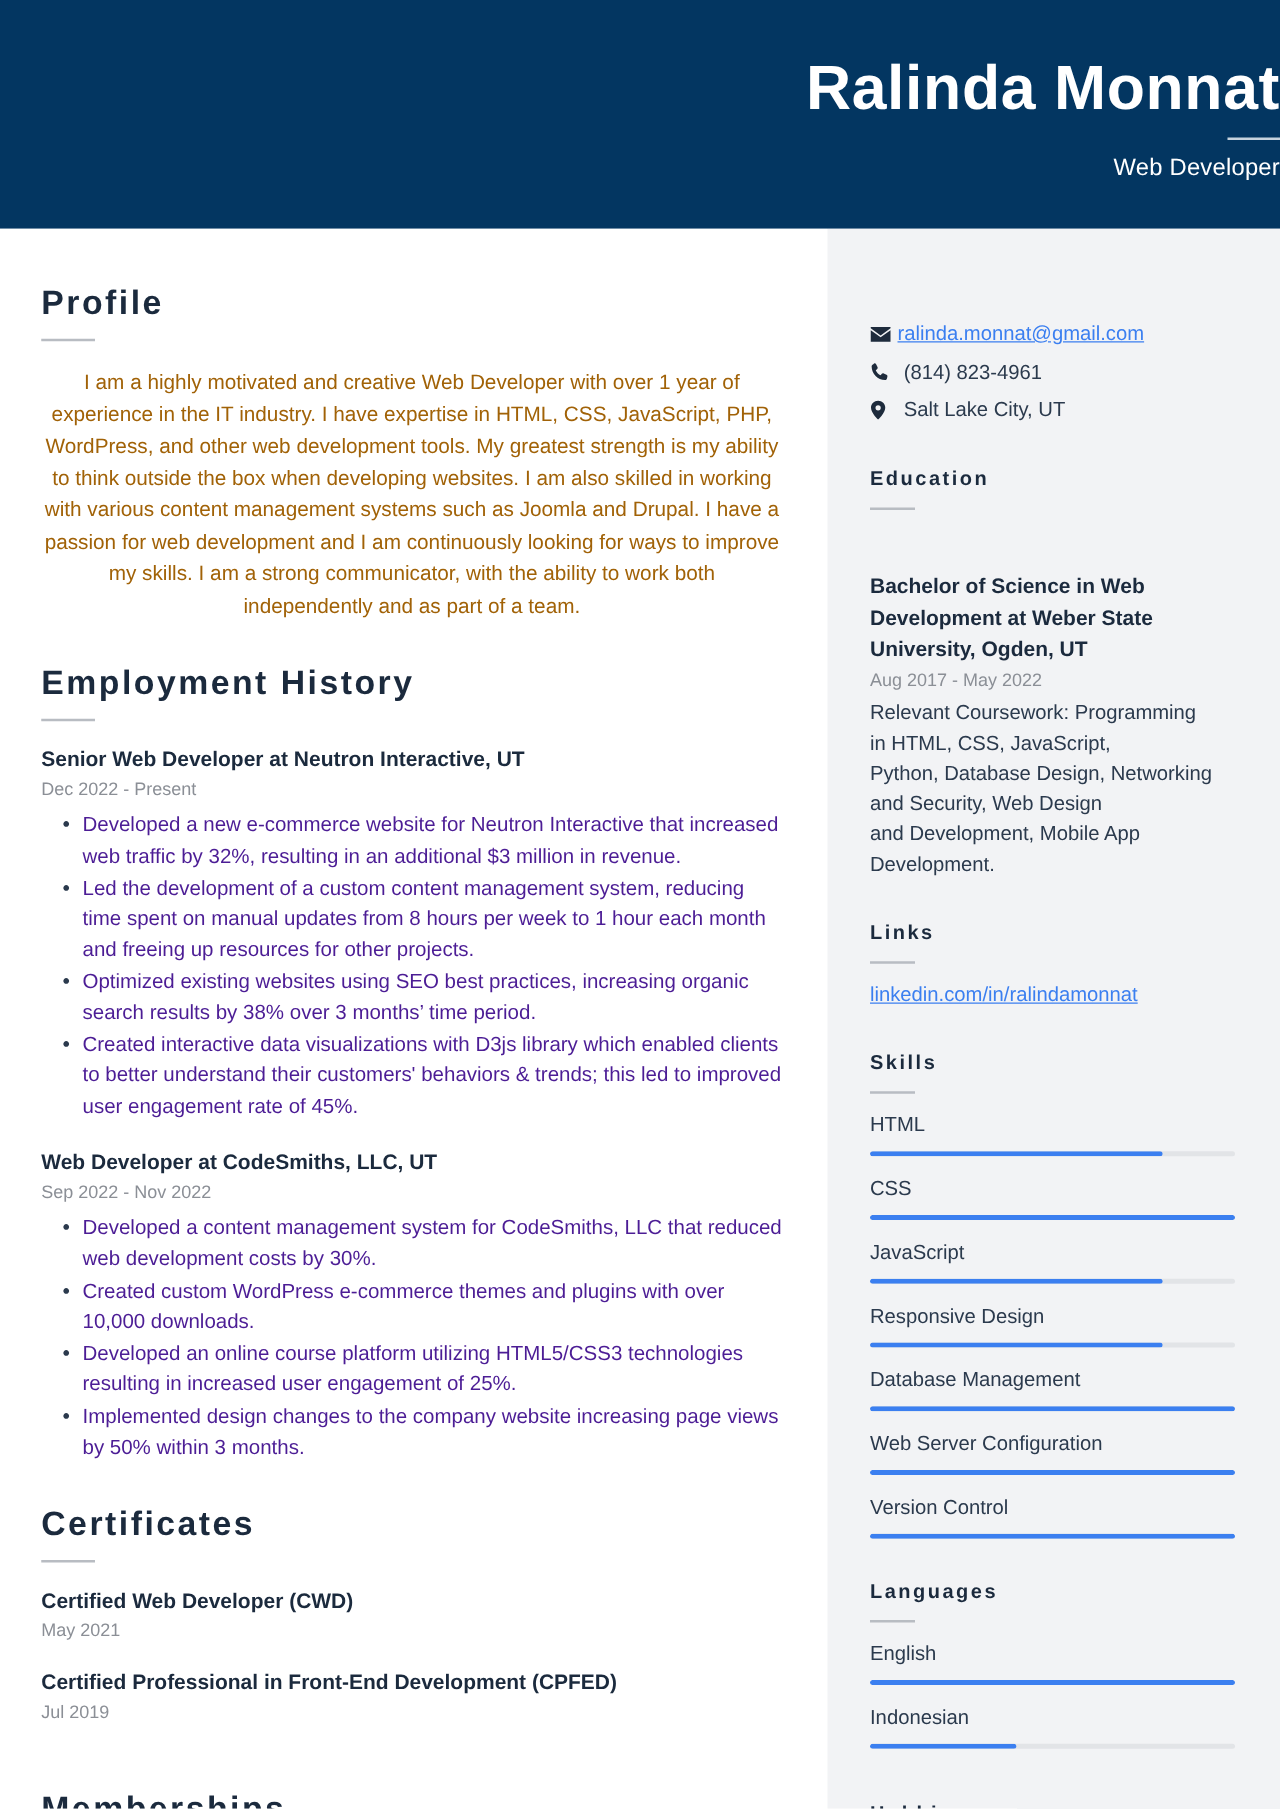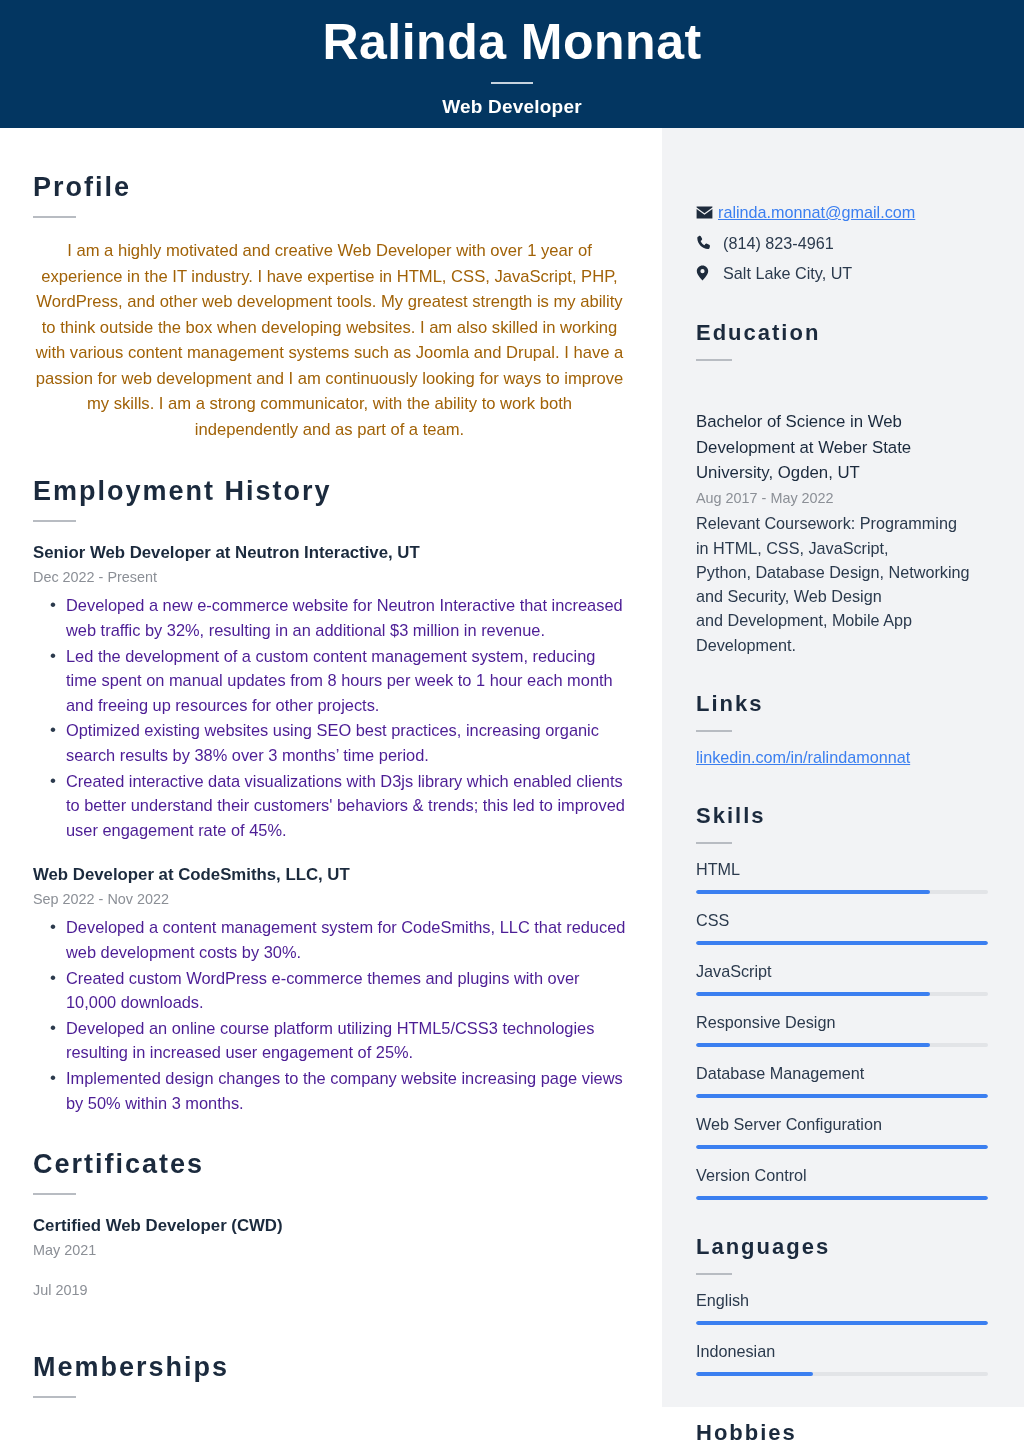--- a/index.html
+++ b/index.html
@@ -15,45 +15,45 @@
     position: relative;
     width: 1024px;
     height: 1447px;
     overflow: hidden;
     background: #ffffff;
   }
 
   
   .header {
     background: #033661;
-    height: 128px;
+    height: 183px;
     display: flex;
     flex-direction: column;
-    align-items: center;
+    align-items: flex-end;
     justify-content: center;
     padding-top: 6px;
   }
   .header-name {
     color: #ffffff;
     font-size: 50px;
     font-weight: 700;
     letter-spacing: 0.5px;
     line-height: 1.06;
     text-align: center;
   }
   .header-rule {
     width: 42px;
     height: 2px;
     background: #c7d3de;
     margin: 13px 0 12px 0;
   }
   .header-title {
     color: #ffffff;
     font-size: 19px;
-    font-weight: 700;
+    font-weight: 400;
     letter-spacing: 0.2px;
     text-align: center;
   }
 
   
   .body-wrap {
     display: flex;
     align-items: stretch;
     height: 1279px;
   }
@@ -68,21 +68,21 @@
     padding: 74px 36px 0 34px;
   }
 
   
   .sec-head {
     color: #1b2a3d;
     font-weight: 700;
     letter-spacing: 2.0px;
   }
   .main-col .sec-head { font-size: 27px; }
-  .side-col .sec-head { font-size: 22px; }
+  .side-col .sec-head { font-size: 16px; }
 
   .sec-rule {
     height: 2px;
     background: #b8bcc2;
     margin-top: 13px;
   }
   .main-col .sec-rule { width: 43px; margin-bottom: 20px; }
   .side-col .sec-rule { width: 36px; margin-bottom: 15px; }
 
   .section { margin-bottom: 34px; }
@@ -164,21 +164,21 @@
     text-decoration: underline;
     font-size: 16.2px;
     line-height: 1.35;
     word-break: break-word;
   }
 
   
   .edu-title {
     color: #1b2a3d;
     font-size: 16.8px;
-    font-weight: 400;
+    font-weight: 700;
     line-height: 1.53;
     margin-top: 48px;
   }
   .edu-date {
     color: #8b8f96;
     font-size: 14.4px;
     margin-top: 2px;
     line-height: 1.4;
   }
   .edu-desc {
@@ -267,20 +267,21 @@
       <div class="section" style="margin-bottom:52px;">
         <div class="sec-head">Certificates</div>
         <div class="sec-rule"></div>
 
         <div class="cert">
           <div class="entry-title">Certified Web Developer (CWD)</div>
           <div class="entry-date">May 2021</div>
         </div>
 
         <div class="cert">
+          <div class="entry-title">Certified Professional in Front-End Development (CPFED)</div>
           <div class="entry-date">Jul 2019</div>
         </div>
       </div>
 
       <div class="section">
         <div class="sec-head">Memberships</div>
         <div class="sec-rule"></div>
       </div>
 
     </div>

